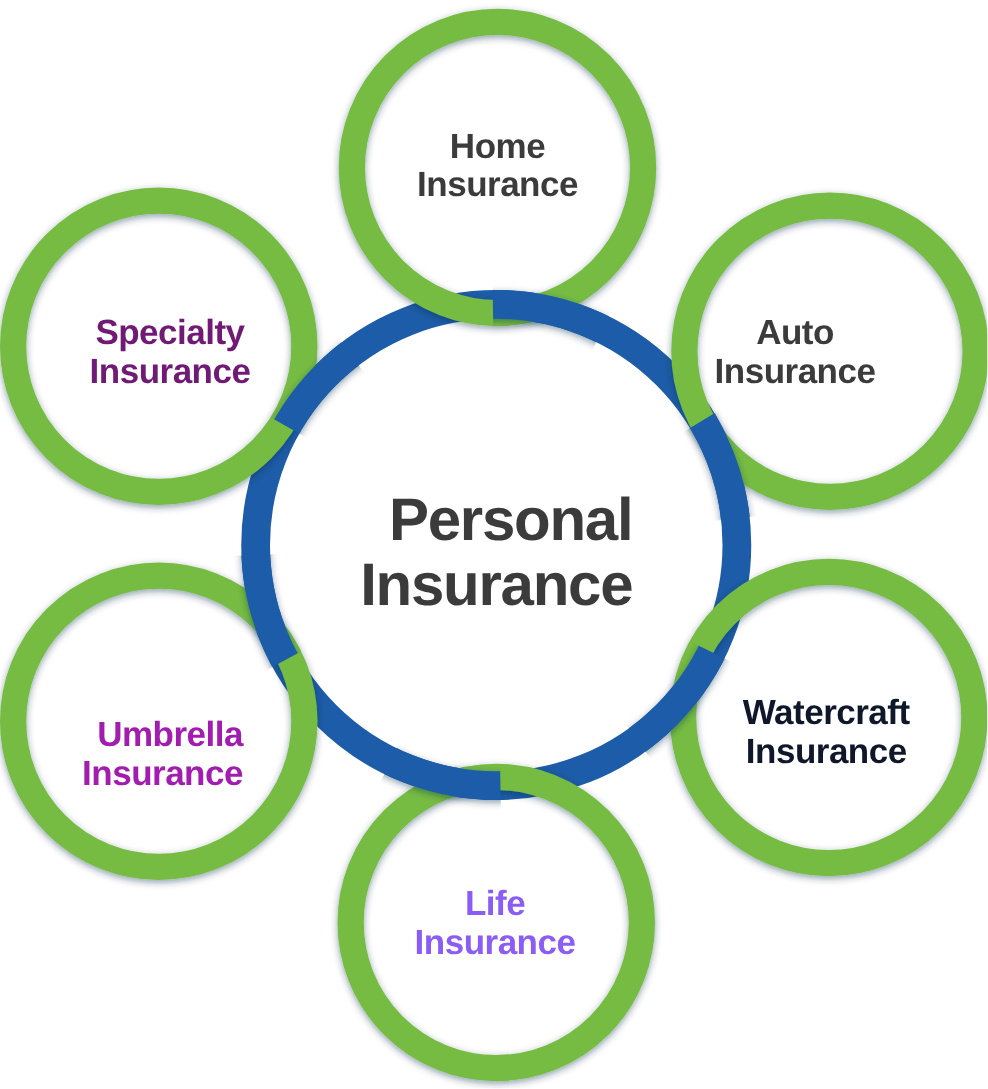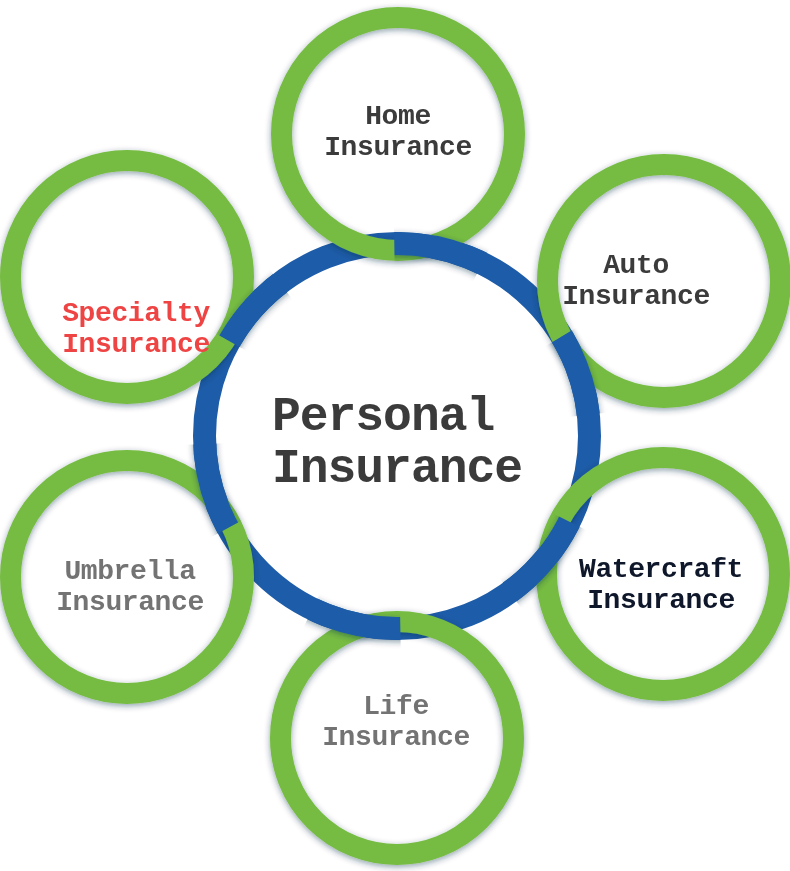--- a/index.html
+++ b/index.html
@@ -1,37 +1,37 @@
 <!DOCTYPE html>
 <html><head>
 <meta charset="utf-8">
 <style>
   html,body{margin:0;padding:0;background:#ffffff;}
   #stage{
     position:relative;
     width:790px;height:871px;
     background:#ffffff;
     overflow:hidden;
-    font-family:Liberation Mono, monospace;
+    font-family:Liberation Sans, sans-serif;
   }
   #diagram-svg{position:absolute;left:0;top:0;width:790px;height:871px;display:block;}
   .node-label{
     position:absolute;
     transform:translate(-50%,-50%);
     text-align:center;
     font-weight:bold;
     font-size:28px;
     line-height:31px;
     letter-spacing:-0.4px;
     white-space:nowrap;
   }
   .center-label{
     position:absolute;
     transform:translate(-50%,-50%);
-    text-align:left;
+    text-align:right;
     font-weight:bold;
     font-size:48px;
     line-height:52px;
     letter-spacing:-1px;
     white-space:nowrap;
   }
   .node-label span,.center-label span{display:block;}
 </style>
 </head>
 <body>
@@ -84,29 +84,29 @@
     <span>Insurance</span>
   </div>
   <div class="node-label" id="label-1" style="left: 636px; top: 281px; color: rgb(59, 59, 60);">
     <span>Auto</span>
     <span>Insurance</span>
   </div>
   <div class="node-label" id="label-2" style="left: 661px; top: 585px; color: #0f172a;">
     <span>Watercraft</span>
     <span>Insurance</span>
   </div>
-  <div class="node-label" id="label-3" style="left: 396px; top: 722px; color: #737373;">
+  <div class="node-label" id="label-3" style="left: 396px; top: 738px; color: #8b5cf6;">
     <span>Life</span>
     <span>Insurance</span>
   </div>
-  <div class="node-label" id="label-4" style="left: 130px; top: 587px; color: #737373;">
+  <div class="node-label" id="label-4" style="left: 130px; top: 603px; color: #a21caf; text-align: right;">
     <span>Umbrella</span>
     <span>Insurance</span>
   </div>
-  <div class="node-label" id="label-5" style="left: 136px; top: 281px; color: #ef4444; margin-top: 48px;">
+  <div class="node-label" id="label-5" style="left: 136px; top: 281px; color: #701a75;">
     <span>Specialty</span>
     <span>Insurance</span>
   </div>
   <div class="center-label" id="label-center" style="left: 397px; top: 443px; color: rgb(59, 59, 60);">
     <span>Personal</span>
     <span>Insurance</span>
   </div>
 
 </div>
 

